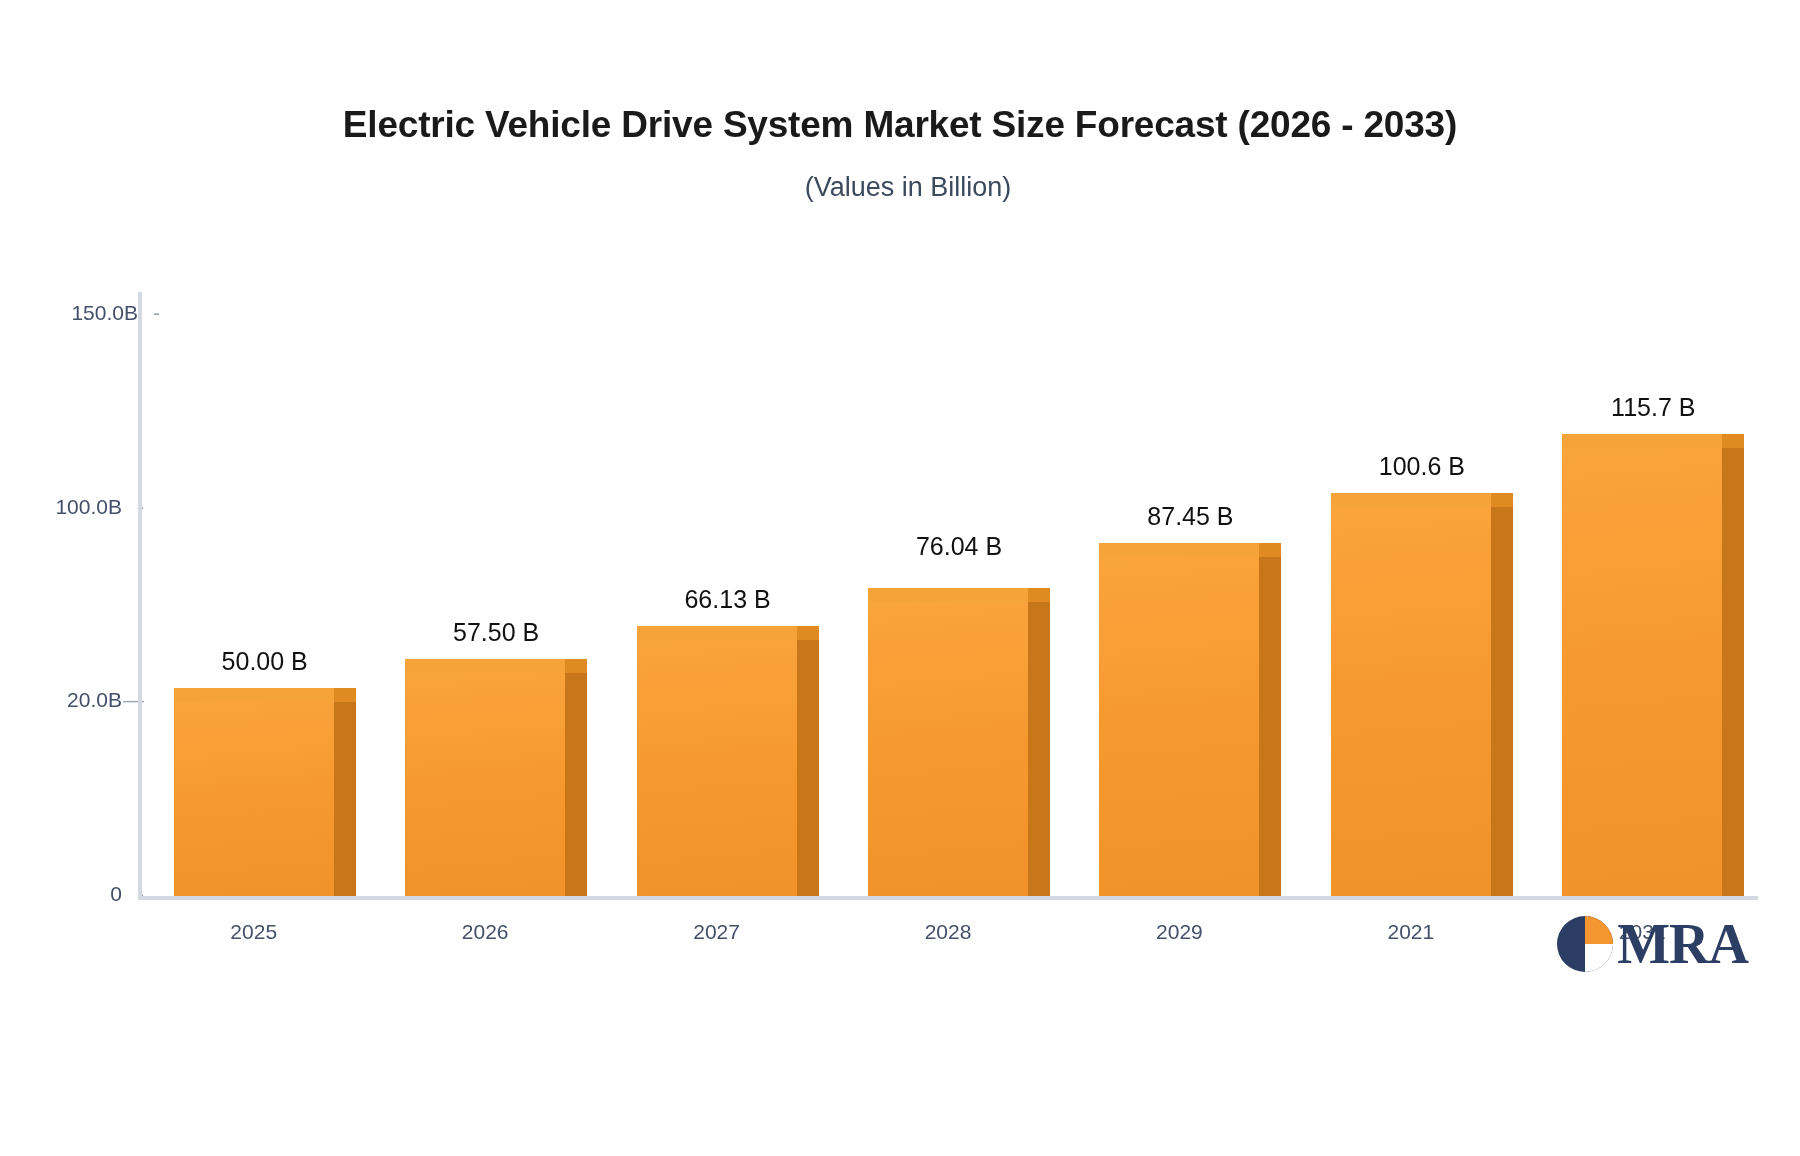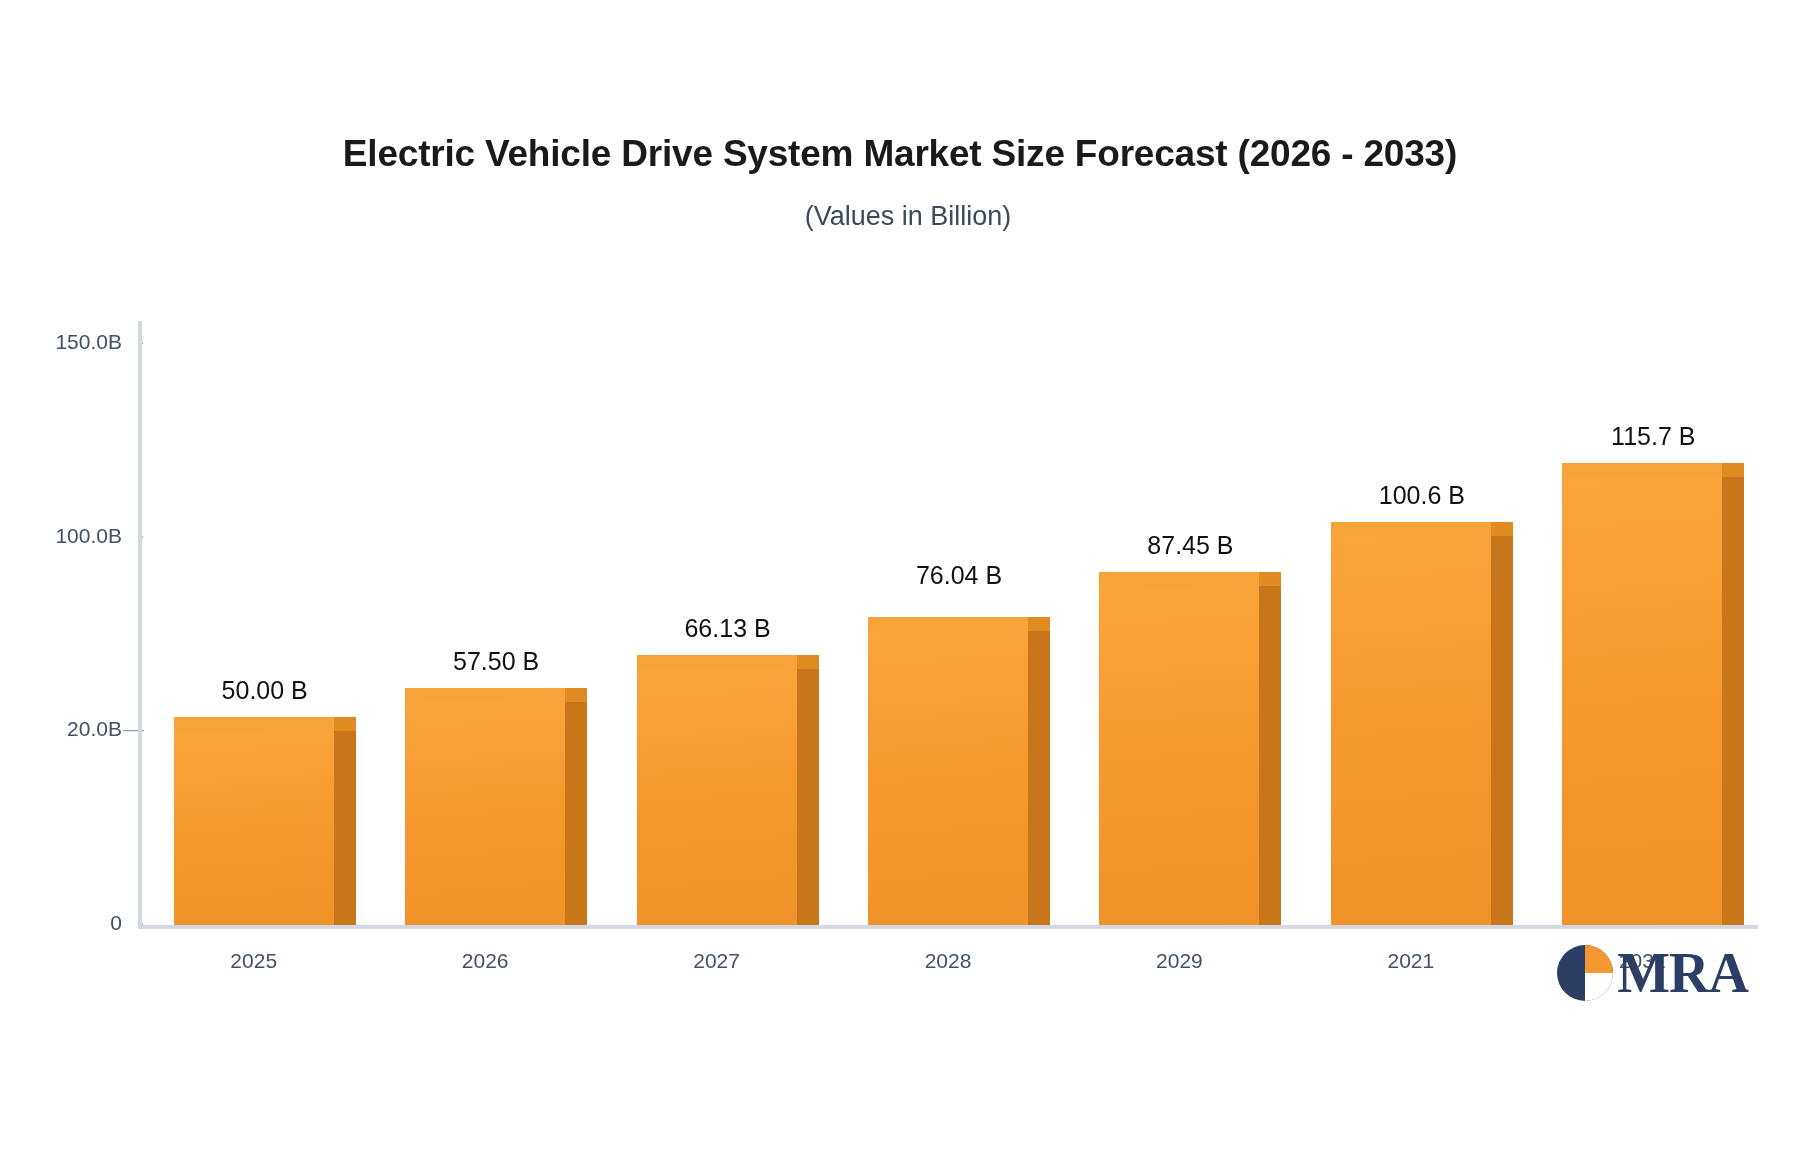--- a/index.html
+++ b/index.html
@@ -8,21 +8,20 @@
     background: #ffffff;
     font-family: "Liberation Sans", sans-serif;
     overflow: hidden;
   }
 
   #root {
     position: relative;
     width: 1800px;
     height: 1030px;
     background: #ffffff;
-    margin-top: 29px;
   }
 
   
   .title {
     position: absolute;
     left: 0; right: 0;
     top: 104px;
     text-align: center;
     font-size: 37px;
     font-weight: bold;
@@ -212,21 +211,21 @@
 <div id="root">
 
   <div class="title">Electric Vehicle Drive System Market Size Forecast (2026 - 2033)</div>
   <div class="subtitle">(Values in Billion)</div>
 
 
   <div id="yticks">
       <div class="ytick" style="left: 4px; top: 882px;"><span>0</span><span class="dash">-</span></div>
       <div class="ytick" style="left: 4px; top: 688.452px;"><span>20.0B</span><span class="dash">—</span></div>
       <div class="ytick" style="left: 4px; top: 494.903px;"><span>100.0B</span><span class="dash">-</span></div>
-      <div class="ytick" style="left: 4px; top: 301.355px;"><span>150.0B</span><span class="dash">-</span></div>
+      <div class="ytick" style="left: 20px; top: 301.355px;"><span>150.0B</span><span class="dash">-</span></div>
     </div>
 
   <div class="plot">
     <div class="y-axis-line"></div>
     <div class="x-axis-line"></div>
     <div class="bars" id="bars">
         <div class="bar-group" style="left: 35.7143px; width: 182px; height: 207.548px;">
           <div class="bar-side" style="left: 160px; height: 193.548px;"></div>
           <div class="bar-face" style="width: 160px; height: 193.548px;"></div>
           <div class="bar-top" style="left: 0px; width: 160px; bottom: 193.548px;"></div>

